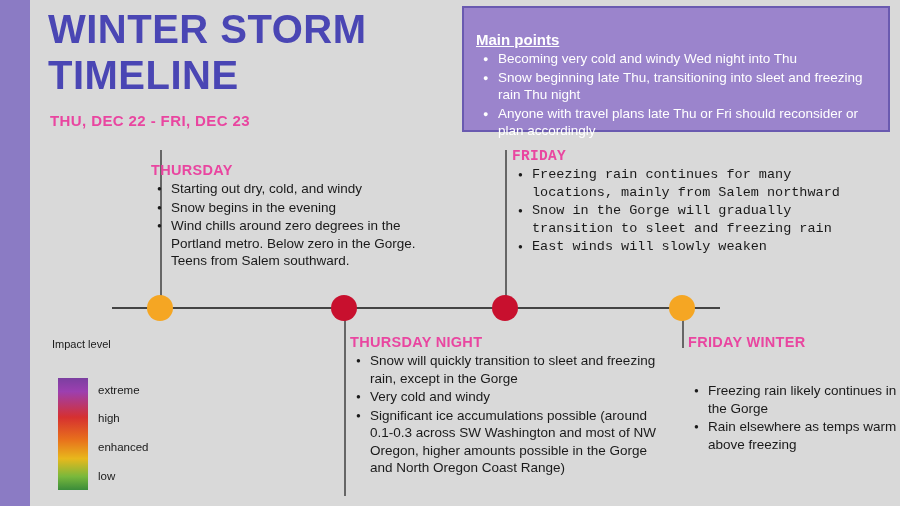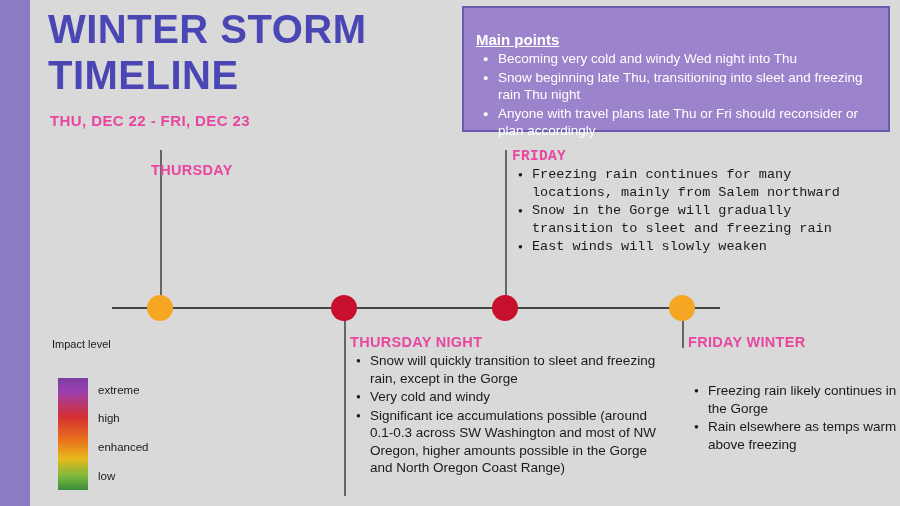--- a/index.html
+++ b/index.html
@@ -236,20 +236,25 @@
   <div class="stem" style="left:505px; top:150px; height:146px;"></div>
   <div class="stem" style="left:682px; top:320px; height:28px;"></div>
 
   <div class="dot" style="left:147px; background:#f5a623;"></div>
   <div class="dot" style="left:331px; background:#c8102e;"></div>
   <div class="dot" style="left:492px; background:#c8102e;"></div>
   <div class="dot" style="left:669px; background:#f5a623;"></div>
 
   <div class="event" style="left:151px; top:148px; width:268px;margin-top:14px;">
     <h3>THURSDAY</h3>
+    <ul>
+      <li>Starting out dry, cold, and windy</li>
+      <li>Snow begins in the evening</li>
+      <li>Wind chills around zero degrees in the Portland metro. Below zero in the Gorge. Teens from Salem southward.</li>
+    </ul>
   </div>
 
   <div class="event" style="left:512px; top:148px; width:340px;font-family:Liberation Mono, monospace;">
     <h3>FRIDAY</h3>
     <ul>
       <li>Freezing rain continues for many locations, mainly from Salem northward</li>
       <li>Snow in the Gorge will gradually transition to sleet and freezing rain</li>
       <li>East winds will slowly weaken</li>
     </ul>
   </div>

